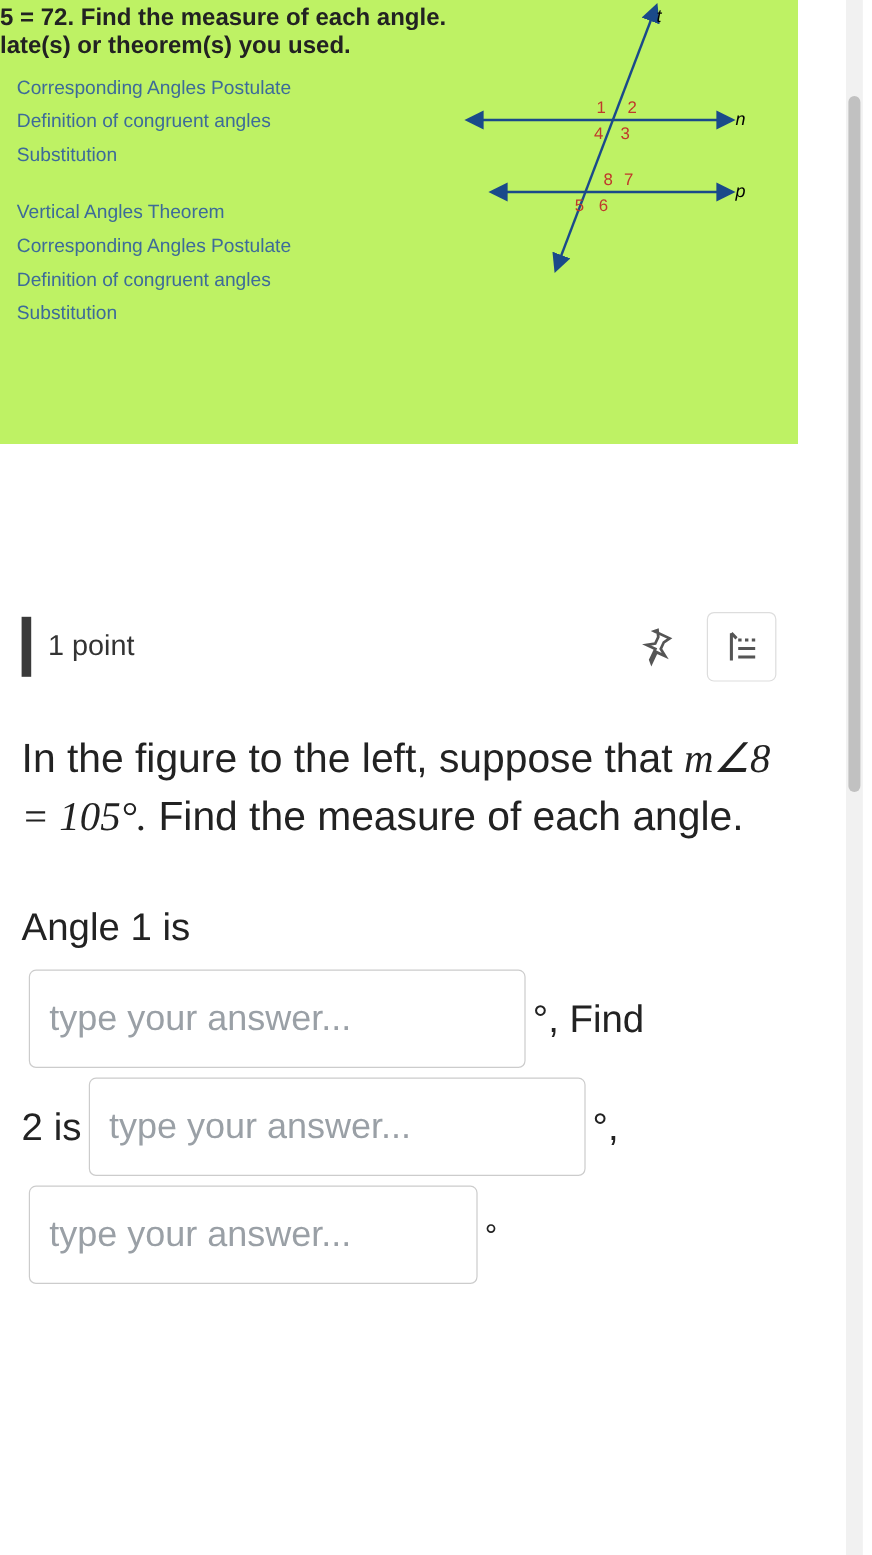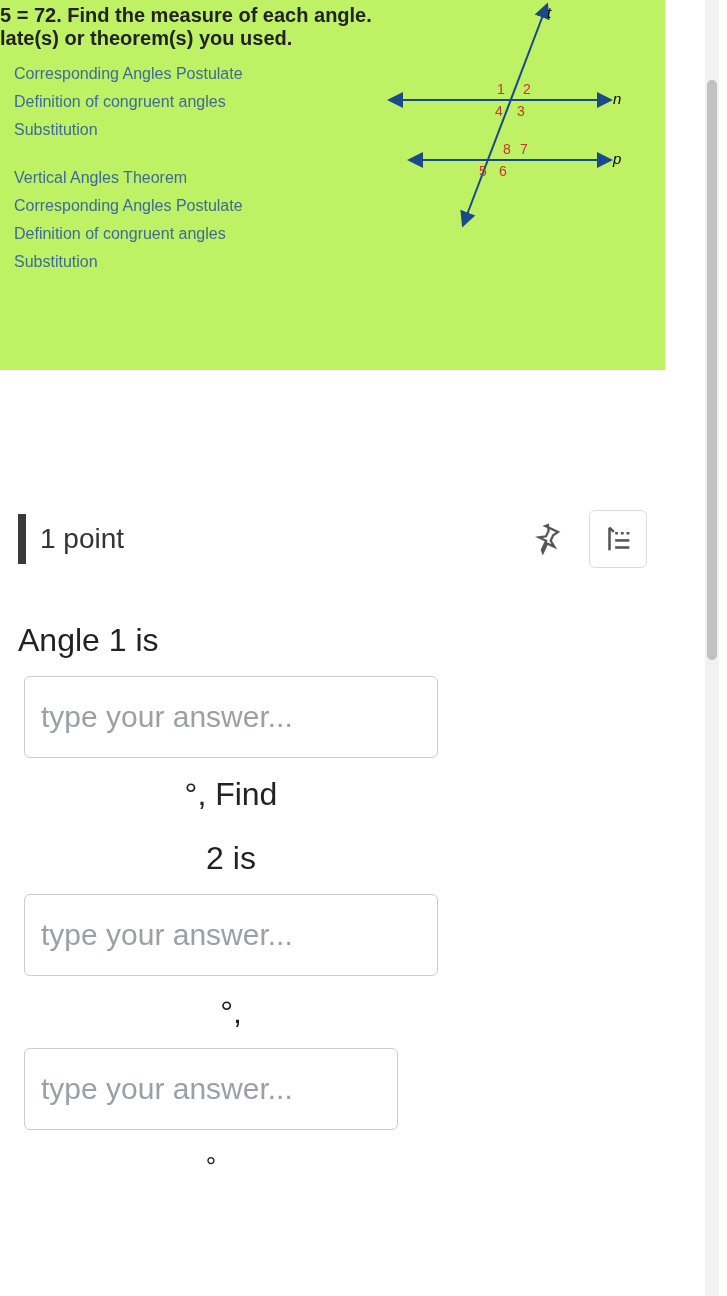--- a/index.html
+++ b/index.html
@@ -14,27 +14,27 @@
   .top-header .l2{font-weight:700;font-size:20px;color:#222;}
   .reason-block{padding:0 0 0 14px;}
   .reason-block div{font-size:16px;line-height:28px;color:#3d6b99;}
   .gap{height:20px;}
   
   .diagram{position:absolute;right:30px;top:0;width:260px;height:230px;}
   
   .qcard{padding:10px 18px 20px 18px;}
   .points-row{display:flex;align-items:center;gap:14px;margin:130px 0 40px 0;}
   .accent-bar{width:8px;height:50px;background:#3a3a3a;}
-  .points-text{font-size:28px;color:#333;flex:1;}
+  .points-text{font-size:24px;color:#333;flex:1;}
   .icon-btn{width:56px;height:56px;display:flex;align-items:center;justify-content:center;color:#555;}
   .rubric-btn{background:#fff;border:1px solid #ddd;border-radius:6px;}
   .prompt{font-size:34px;line-height:48px;color:#222;margin-bottom:34px;}
   .math-i{font-style:italic;font-family:"Cambria Math","Times New Roman",serif;}
   .answer-flow{font-size:32px;line-height:64px;color:#222;}
-  .answer-flow .chunk{display:inline-flex;align-items:center;vertical-align:middle;flex-direction:column;}
+  .answer-flow .chunk{display:inline-flex;align-items:center;vertical-align:middle;}
   .ans-input{font-size:30px;color:#888;border:1px solid #ccc;border-radius:6px;padding:10px 16px;margin:4px 6px;min-width:0;}
   .ans-input::placeholder{color:#9aa0a6;}
   .w400{width:380px;height:60px;}
   .w380{width:380px;height:60px;}
   .w360{width:340px;height:60px;}
   .deg{font-size:26px;vertical-align:top;display:inline-block;}
 </style>
 </head>
 <body>
 
@@ -107,20 +107,24 @@
           <svg width="34" height="34" viewBox="0 0 24 24" fill="none" stroke="#555" stroke-width="1.8">
             <path d="M6 4v16"></path>
             <path d="M6 4l3 3"></path>
             <line x1="10" y1="8" x2="20" y2="8" stroke-dasharray="2 2"></line>
             <line x1="10" y1="13" x2="20" y2="13"></line>
             <line x1="10" y1="18" x2="20" y2="18"></line>
           </svg>
         </div>
       </div>
 
+      <div class="prompt">
+        <span>In the figure to the left, suppose that </span><span class="math-i">m</span><span class="math-i">∠8 = 105°.</span>
+        <span> Find the measure of each angle.</span>
+      </div>
 
       <div class="answer-flow">
         <div>Angle 1 is</div>
         <span class="chunk">
           <input class="ans-input w400" placeholder="type your answer..." style="">
           <span>°, Find</span>
         </span>
         <br>
         <span class="chunk">
           <span>2 is</span>

